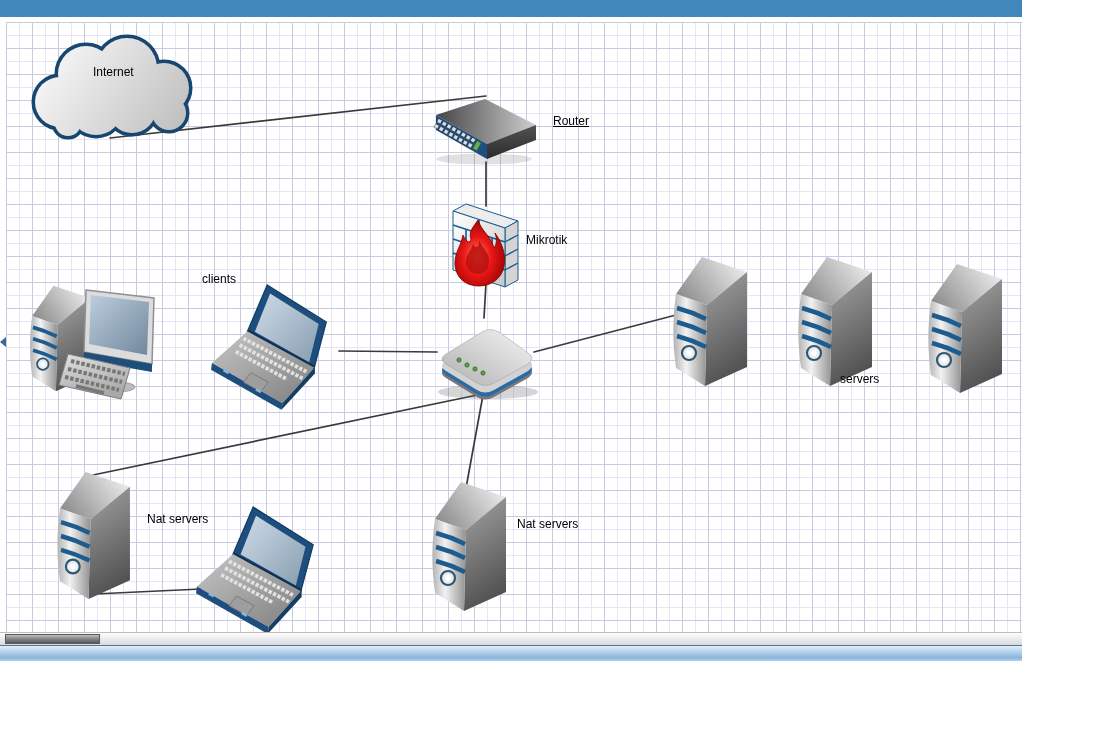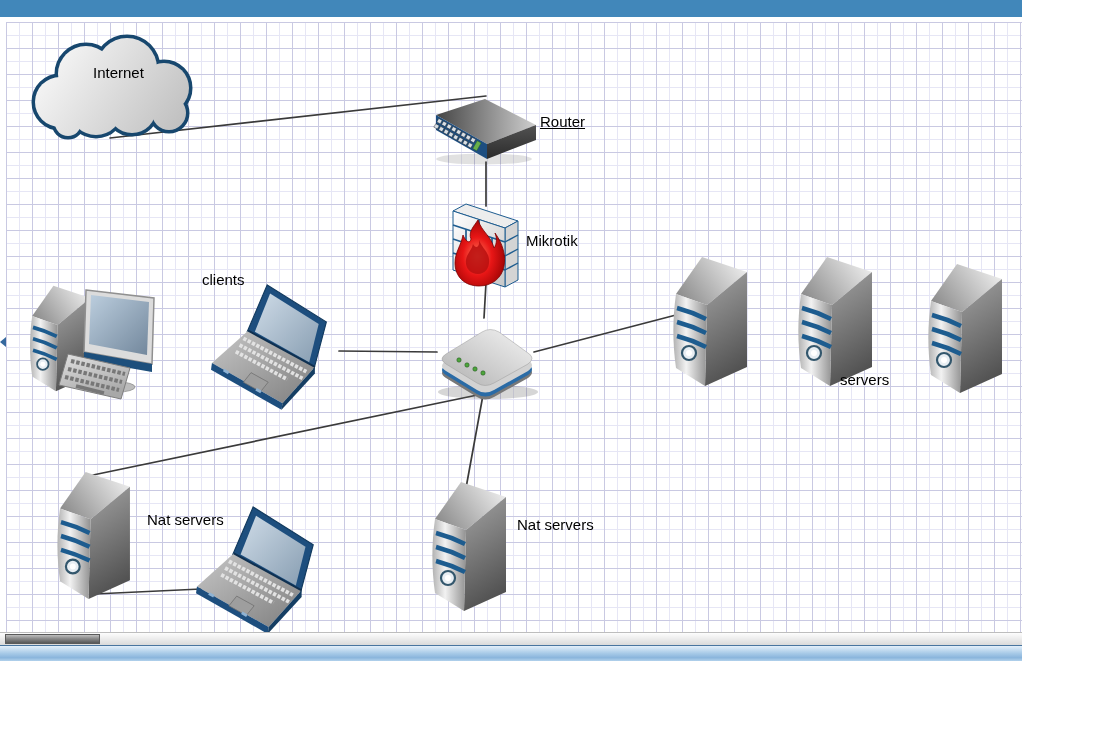--- a/index.html
+++ b/index.html
@@ -9,21 +9,21 @@
   #canvas{position:absolute;left:6px;top:22px;width:1016px;height:610px;overflow:hidden;
     background-color:#ffffff;
     background-image:
       linear-gradient(to right,#c9c9e2 1px,transparent 1px),
       linear-gradient(to bottom,#c9c9e2 1px,transparent 1px),
       linear-gradient(to right,#e6e6f5 1px,transparent 1px),
       linear-gradient(to bottom,#e6e6f5 1px,transparent 1px);
     background-size:26px 26px,26px 26px,13px 13px,13px 13px;}
   #canvas-content{position:absolute;left:-6px;top:-22px;width:1099px;height:745px;}
   #diagram-svg{position:absolute;left:0;top:0;}
-  .node-label{position:absolute;font-size:15px;color:#000;white-space:nowrap;line-height:13px;}
+  .node-label{position:absolute;font-size:12px;color:#000;white-space:nowrap;line-height:13px;}
   .edge{stroke:#3a3a3a;stroke-width:1.7;stroke-linecap:round;}
   #left-arrow{position:absolute;left:0;top:337px;width:0;height:0;
     border-top:5px solid transparent;border-bottom:5px solid transparent;
     border-right:6px solid #36699e;}
   #hscrollbar{position:absolute;left:0;top:632px;width:1022px;height:13px;
     background:linear-gradient(#fdfdfd,#dadada);
     border-top:1px solid #bdbdbd;box-sizing:border-box;}
   #hscroll-thumb{position:absolute;left:5px;top:1px;width:95px;height:10px;
     background:linear-gradient(#bebebe,#8a8a8a 45%,#585858);
     border:1px solid #5a5a5a;box-sizing:border-box;}
@@ -257,21 +257,21 @@
             <use href="#sym-server" x="671" y="255" width="78" height="132"></use>
             <use href="#sym-server" x="796" y="255" width="78" height="132"></use>
             <use href="#sym-server" x="926" y="262" width="78" height="132"></use>
             <use href="#sym-server" x="55" y="470" width="77" height="130"></use>
             <use href="#sym-server" x="430" y="480" width="78" height="132"></use>
             <use href="#sym-laptop" x="196" y="502" width="124" height="132"></use>
           </g>
       </svg>
       <div id="labels-layer">
           <div class="node-label" style="left: 93px; top: 66px; color: rgb(0, 0, 0);">Internet</div>
-          <div class="node-label" style="left: 540px; top: 115px; color: rgb(0, 0, 0); text-decoration: underline;">Router</div>
+          <div class="node-label" style="left: 553px; top: 115px; color: rgb(0, 0, 0); text-decoration: underline;">Router</div>
           <div class="node-label" style="left: 526px; top: 234px; color: rgb(0, 0, 0);">Mikrotik</div>
           <div class="node-label" style="left: 202px; top: 273px; color: rgb(0, 0, 0);">clients</div>
           <div class="node-label" style="left: 840px; top: 373px; color: rgb(0, 0, 0);">servers</div>
           <div class="node-label" style="left: 147px; top: 513px; color: rgb(0, 0, 0);">Nat servers</div>
           <div class="node-label" style="left: 517px; top: 518px; color: rgb(0, 0, 0);">Nat servers</div>
         </div>
     </div>
   </div>
 
   <div id="hscrollbar">

